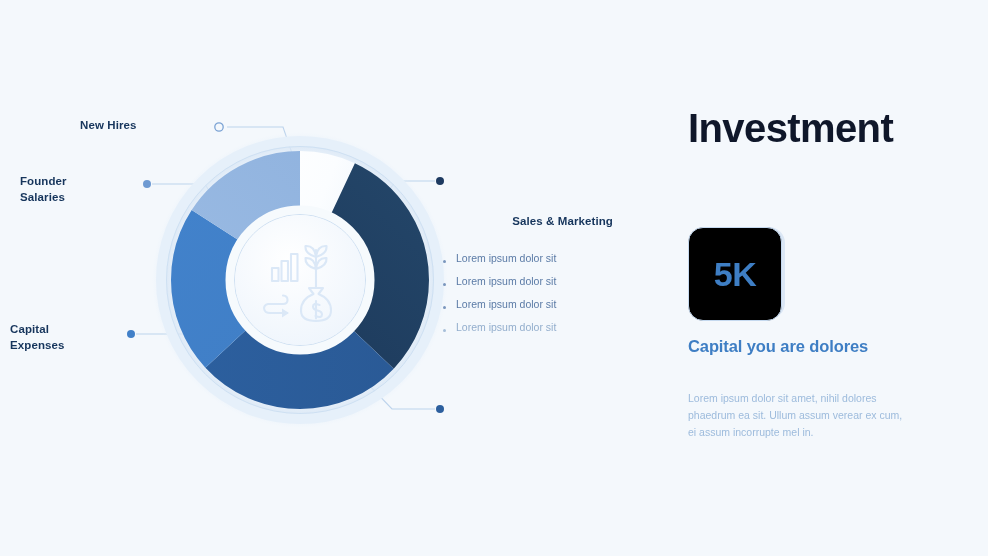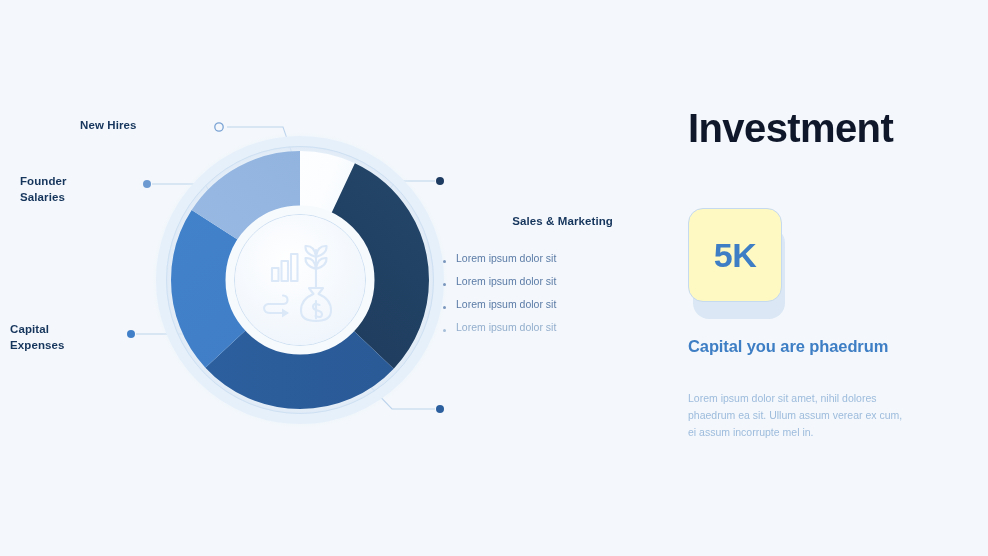--- a/index.html
+++ b/index.html
@@ -133,25 +133,25 @@
     left: 5px;
     top: 227px;
     width: 92px;
     height: 92px;
     border-radius: 16px;
     background: #dbe7f5;
   }
   .kpi-card {
     position: absolute;
     left: 0px;
-    top: 208px;
+    top: 227px;
     width: 92px;
     height: 92px;
     border-radius: 15px;
-    background: #fef9c3;
+    background: #000000;
     border: 1px solid #c5d9ef;
     display: flex;
     align-items: center;
     justify-content: center;
   }
   .kpi-value {
     font-size: 34px;
     font-weight: bold;
     color: #3e7ec4;
     letter-spacing: -0.5px;
@@ -323,18 +323,18 @@
 
   <div class="right-col">
 
     <div class="page-title">Investment</div>
 
     <div class="kpi-shadow"></div>
     <div class="kpi-card">
       <span class="kpi-value">5K</span>
     </div>
 
-    <div class="kpi-caption">Capital you are phaedrum</div>
+    <div class="kpi-caption">Capital you are dolores</div>
 
     <div class="body-copy">Lorem ipsum dolor sit amet, nihil dolores phaedrum ea sit. Ullum assum verear ex cum, ei assum incorrupte mel in.</div>
   </div>
 
 </div>
 
 </body></html>

